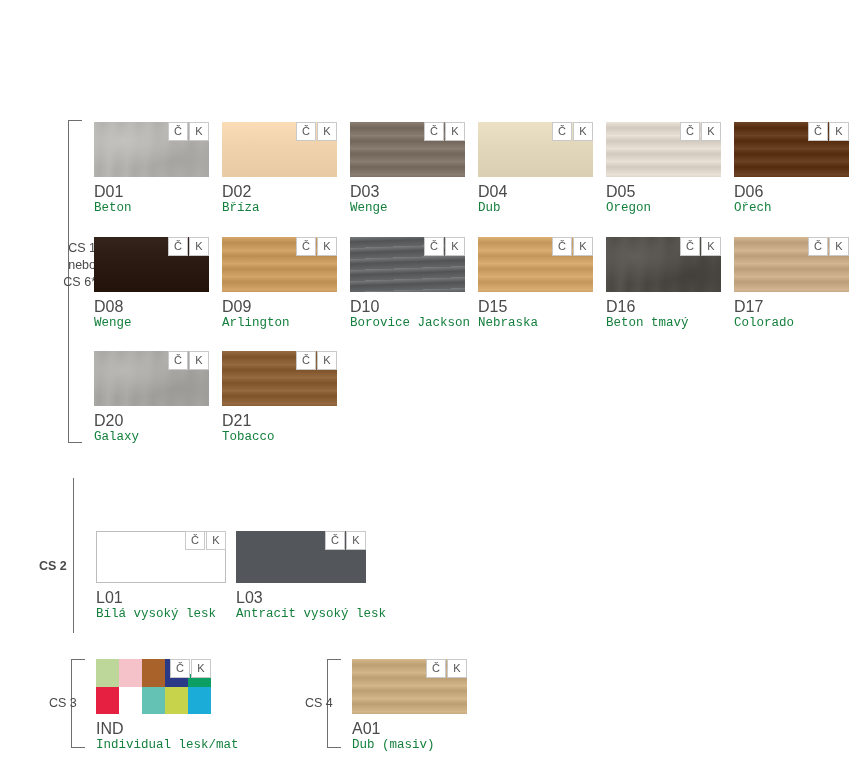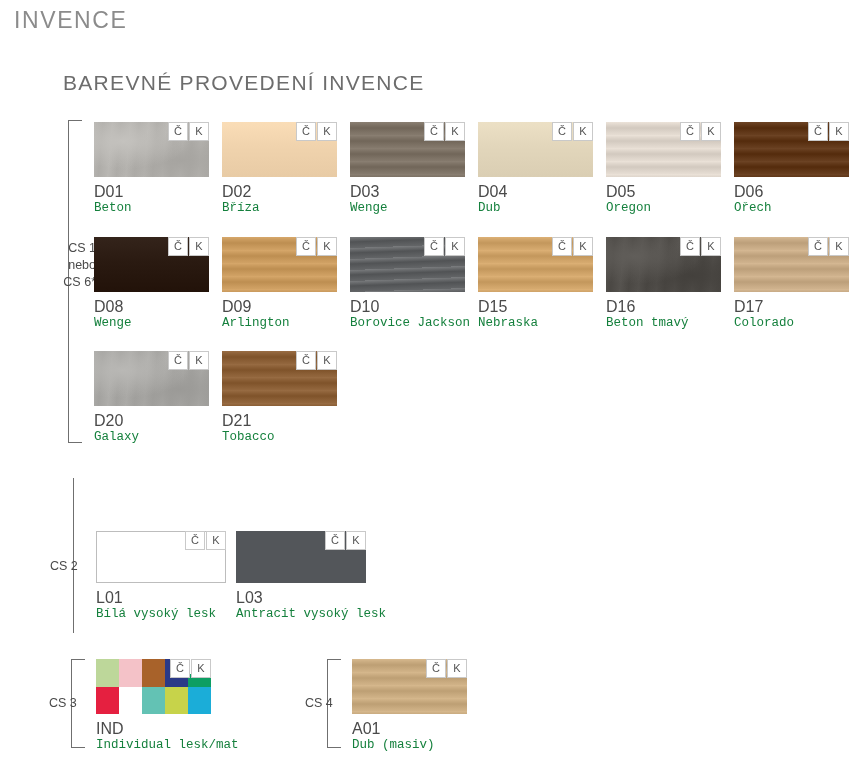--- a/index.html
+++ b/index.html
@@ -83,22 +83,20 @@
     grid-template-columns:repeat(5,1fr);
     grid-template-rows:repeat(2,1fr);
   }
   .chip.grid i{display:block;}
 </style>
 </head>
 <body>
 
 <div class="page">
 
-  <div id="doc-title">INVENCE</div>
-  <div id="section-title">BAREVNÉ PROVEDENÍ INVENCE</div>
 
   <div class="bracket" style="left:68px;top:120px;height:323px;">
     <div class="vline" style="height:323px;"></div>
     <div class="arm top"></div>
     <div class="arm bot"></div>
   </div>
   <div class="group-label" style="left:46px;top:240px;width:50px;">
     <div>CS 1</div>
     <div>nebo</div>
     <div>CS 6*</div>
@@ -254,21 +252,21 @@
         <div class="badge">K</div>
       </div>
     </div>
     <div class="code">D21</div>
     <div class="name">Tobacco</div>
   </div>
 
   <div class="bracket" style="left:73px;top:478px;height:155px;">
     <div class="vline" style="height:155px;"></div>
   </div>
-  <div class="group-label" style="left:50px;top:558px;">
+  <div class="group-label" style="left:39px;top:558px;font-weight:bold;">
     <div>CS 2</div>
   </div>
 
   <div class="swatch" style="left:96px;top:531px;">
     <div class="chip wide bordered" id="chip-1-0-0" style="background: rgb(255, 255, 255);">
       <div class="badges">
         <div class="badge">Č</div>
         <div class="badge">K</div>
       </div>
     </div>

